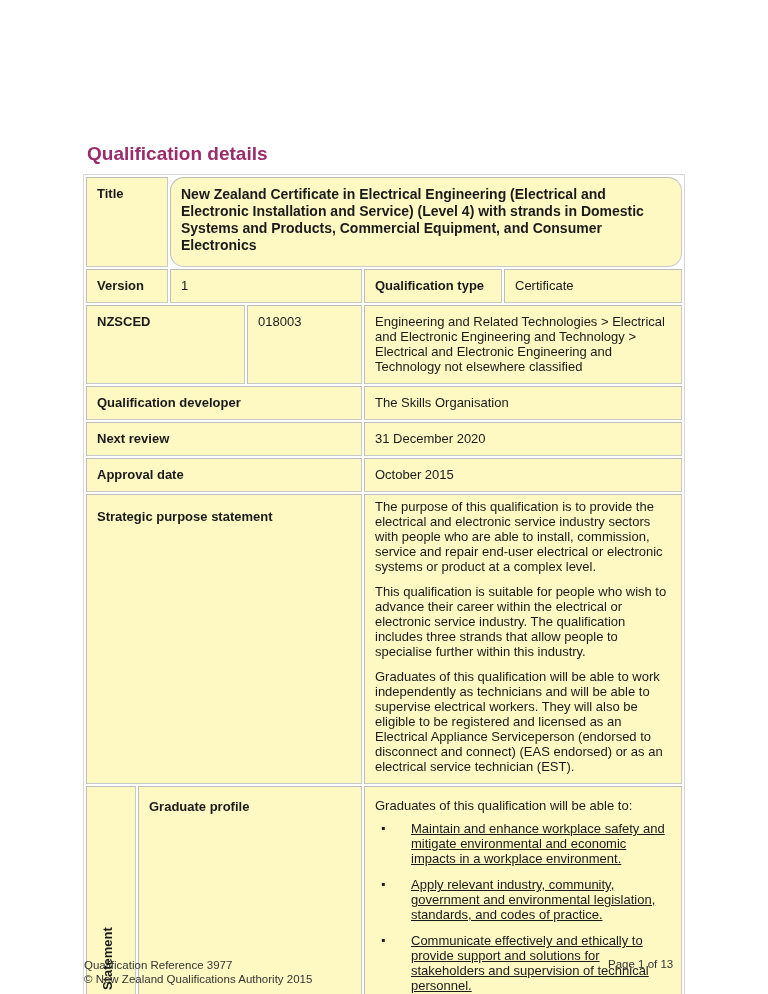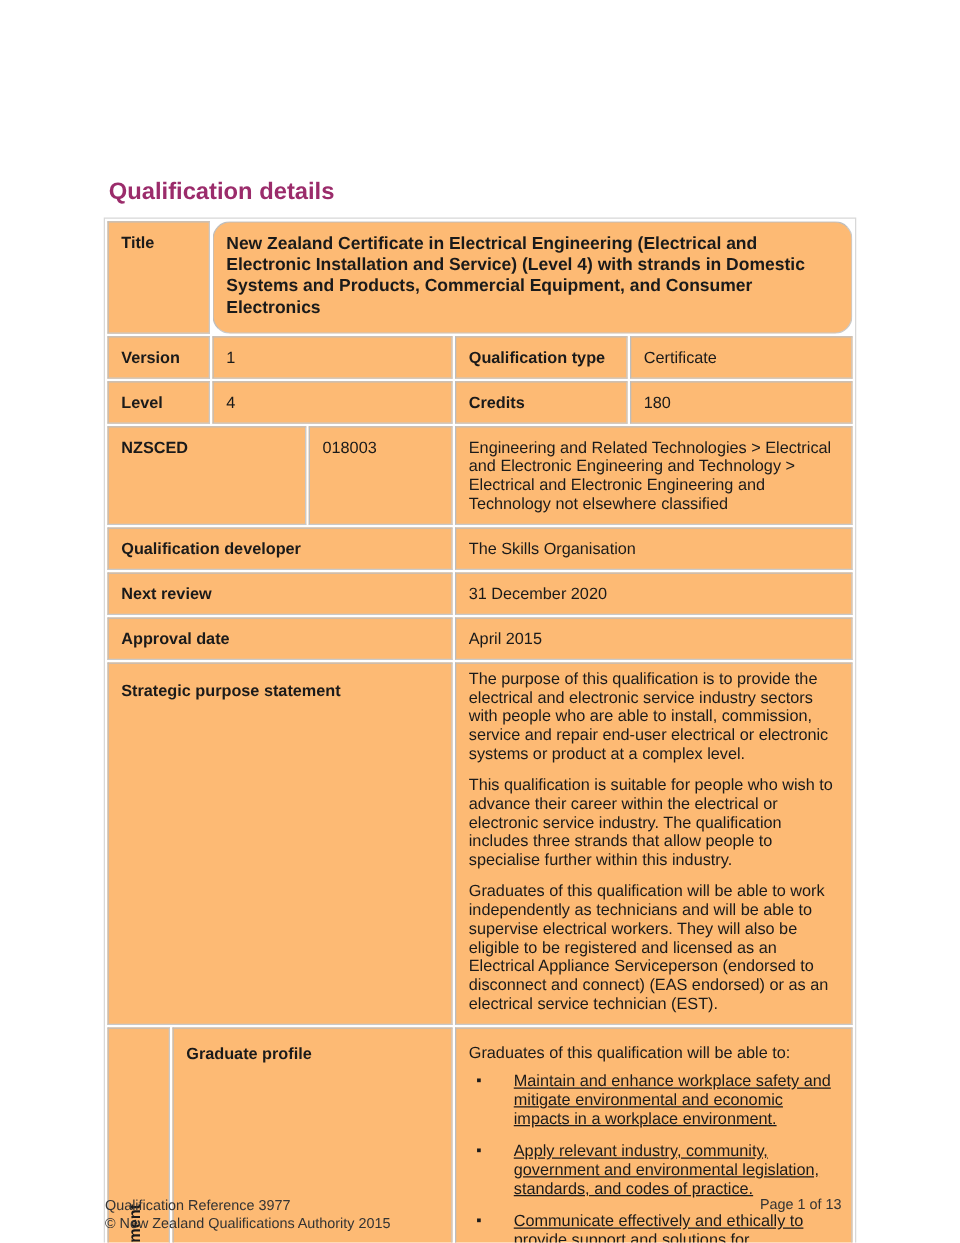--- a/index.html
+++ b/index.html
@@ -5,21 +5,21 @@
     html, body { margin: 0; padding: 0; background: #ffffff; }
     body { width: 768px; height: 994px; position: relative; overflow: hidden;
       font-family: "Liberation Sans", sans-serif; color: #1a1a1a; }
     .page { position: absolute; left: 0; top: 0; width: 768px; height: 994px; margin-top: 47px; }
     h1.heading { position: absolute; left: 87px; top: 96px; margin: 0;
       font-size: 19px; font-weight: bold; color: #9b2c6b; letter-spacing: 0; }
     table.qual { position: absolute; left: 83px; top: 127px; width: 602px;
       border-collapse: separate; border-spacing: 2px; table-layout: fixed;
       border: 1px solid #d8d8d8; font-size: 13px; line-height: 15px; }
     table.qual td { border: 1px solid #c9c9c9; border-left-color: #bdbdbd; border-top-color: #bdbdbd;
-      vertical-align: top; padding: 8px 10px 9px 10px; background: #fdba74; }
+      vertical-align: top; padding: 8px 10px 9px 10px; background: #fef9c3; }
     .lbl { font-weight: bold; }
     .title-val { font-weight: bold; font-size: 14px; line-height: 17px; padding-bottom: 12px !important; border-radius: 14px; }
     .prose p { margin: 0 0 10px 0; }
     .prose p:last-child { margin-bottom: 0; }
     .vert { position: absolute; left: 50%; bottom: 0; transform: translateX(-50%) rotate(-90deg);
       transform-origin: center center; white-space: nowrap; font-weight: bold; font-size: 13px; }
     .outcome-cell { position: relative; padding: 0 !important; }
     .outcome-cell .vert { position: absolute; left: 13px; bottom: 8px; transform: rotate(-90deg);
       transform-origin: left bottom; margin-left: 15px; }
     ul.bullets { list-style: none; margin: 8px 0 0 0; padding: 0; }
@@ -48,41 +48,35 @@
       <td colspan="2" class="lbl">Title</td>
       <td colspan="4" class="title-val">New Zealand Certificate in Electrical Engineering (Electrical and Electronic Installation and Service) (Level 4) with strands in Domestic Systems and Products, Commercial Equipment, and Consumer Electronics</td>
     </tr>
     <tr>
       <td colspan="2" class="lbl">Version</td>
       <td colspan="2">1</td>
       <td class="lbl">Qualification type</td>
       <td>Certificate</td>
     </tr>
     <tr>
-      <td colspan="2" class="lbl">Level</td>
-      <td colspan="2">4</td>
-      <td class="lbl">Credits</td>
-      <td>180</td>
-    </tr>
-    <tr>
       <td colspan="3" class="lbl">NZSCED</td>
       <td>018003</td>
       <td colspan="2">Engineering and Related Technologies &gt; Electrical and Electronic Engineering and Technology &gt; Electrical and Electronic Engineering and Technology not elsewhere classified</td>
     </tr>
     <tr>
       <td colspan="4" class="lbl">Qualification developer</td>
       <td colspan="2">The Skills Organisation</td>
     </tr>
     <tr>
       <td colspan="4" class="lbl">Next review</td>
       <td colspan="2">31 December 2020</td>
     </tr>
     <tr>
       <td colspan="4" class="lbl">Approval date</td>
-      <td colspan="2">April 2015</td>
+      <td colspan="2">October 2015</td>
     </tr>
     <tr>
       <td colspan="4" class="lbl" style="padding-top:14px">Strategic purpose statement</td>
       <td colspan="2" class="prose" style="padding-top:4px">
         <p>The purpose of this qualification is to provide the electrical and electronic service industry sectors with people who are able to install, commission, service and repair end-user electrical or electronic systems or product at a complex level.</p>
         <p>This qualification is suitable for people who wish to advance their career within the electrical or electronic service industry. The qualification includes three strands that allow people to specialise further within this industry.</p>
         <p>Graduates of this qualification will be able to work independently as technicians and will be able to supervise electrical workers. They will also be eligible to be registered and licensed as an Electrical Appliance Serviceperson (endorsed to disconnect and connect) (EAS endorsed) or as an electrical service technician (EST).</p>
       </td>
     </tr>
     <tr>

